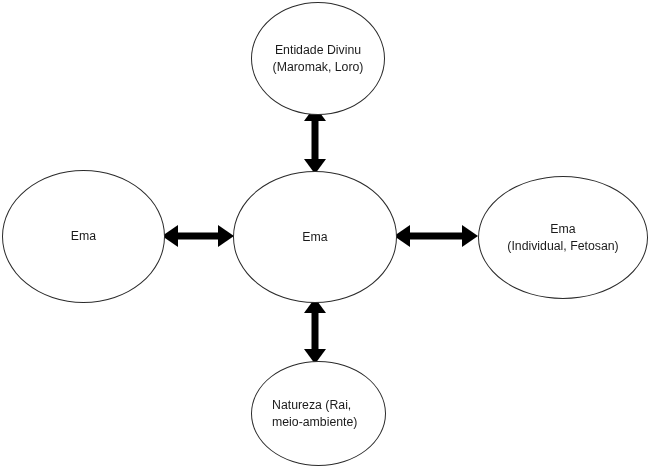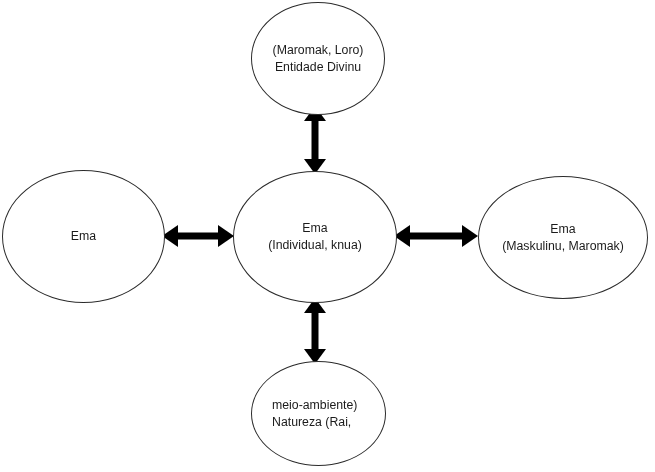--- a/index.html
+++ b/index.html
@@ -61,41 +61,40 @@
   #arrow-bottom { left: 300px; top: 298px; }
   #arrow-left   { left: 162px; top: 222px; }
   #arrow-right  { left: 394px; top: 222px; }
 </style>
 </head>
 <body>
 
 <div id="canvas">
 
   <div class="node" id="node-top">
+    <span class="ln">Entidade Divinu</span>
     <span class="ln">(Maromak, Loro)</span>
-    <span class="ln">Entidade Divinu</span>
   </div>
 
   <div class="node" id="node-left">
     <span class="ln">Ema</span>
   </div>
 
   <div class="node" id="node-center">
     <span class="ln">Ema</span>
-    <span class="ln">(Individual, knua)</span>
   </div>
 
   <div class="node" id="node-right">
     <span class="ln">Ema</span>
-    <span class="ln">(Maskulinu, Maromak)</span>
+    <span class="ln">(Individual, Fetosan)</span>
   </div>
 
   <div class="node left-text" id="node-bottom">
+    <span class="ln">Natureza (Rai,</span>
     <span class="ln">meio-ambiente)</span>
-    <span class="ln">Natureza (Rai,</span>
   </div>
 
   <div class="arrow" id="arrow-top">
     <svg width="30" height="68" viewBox="0 0 30 68">
       <line x1="15" y1="12" x2="15" y2="56" stroke="#000000" stroke-width="7"></line>
       <polygon points="15,0 4,15 26,15" fill="#000000"></polygon>
       <polygon points="15,68 4,53 26,53" fill="#000000"></polygon>
     </svg>
   </div>
 

